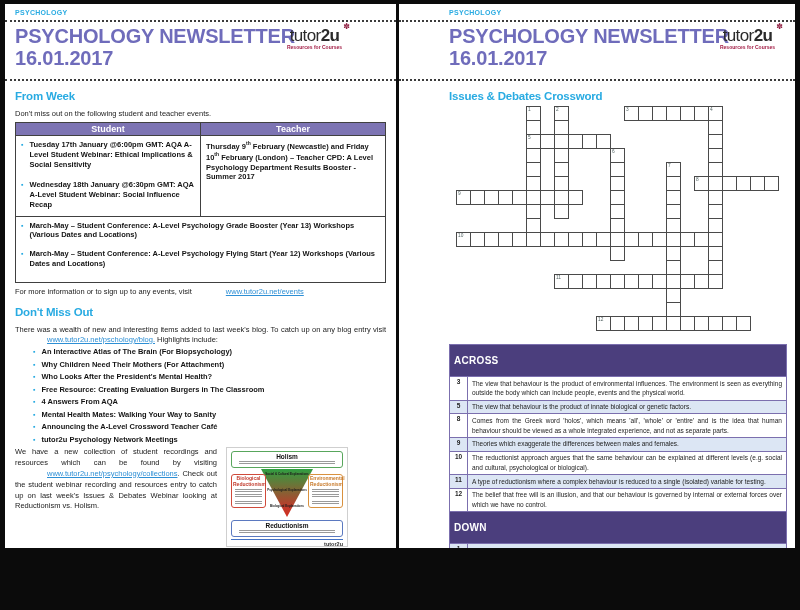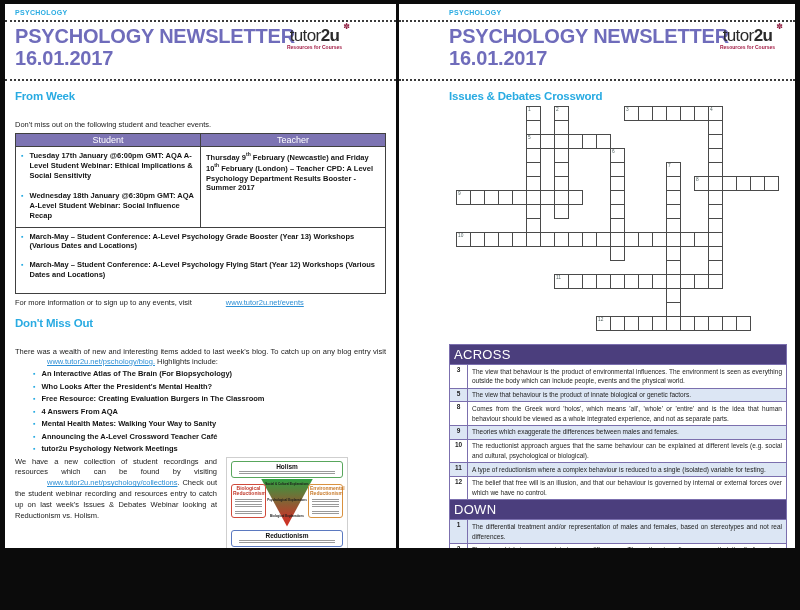--- a/index.html
+++ b/index.html
@@ -19,26 +19,26 @@
   .dotted{border-top:2px dotted #3c3c3c;height:0;margin-top:4px;}
   .masthead{position:relative;height:50px;margin:3px var(--padr) 0 var(--padl);}
   .title-line{font-size:20px;font-weight:bold;color:var(--titlepurple,#6f6cbb);line-height:22px;letter-spacing:-.2px;}
   .logo{position:absolute;top:2px;right:var(--logo-right);text-align:center;}
   .logo-word{font-size:17px;color:#2b2b2b;letter-spacing:-.6px;line-height:17px;}
   .logo-word b{font-weight:800;}
   .logo-tagline{font-size:5px;color:#a21c44;font-weight:bold;margin-top:0px;}
   .logo-flower{position:absolute;top:-5px;right:-8px;color:#8d1b3d;font-size:8px;}
 
   .section-h{color:var(--accent,#29abe2);font-size:11.5px;font-weight:bold;margin:9px var(--padr) 2px var(--padl);letter-spacing:-.2px;}
-  .body-p{font-size:7.5px;line-height:1.35;margin:18px var(--padr) 0 var(--padl);text-align:justify;color:#1c1c1c;}
+  .body-p{font-size:7.5px;line-height:1.35;margin:7px var(--padr) 0 var(--padl);text-align:justify;color:#1c1c1c;}
   a.doc-link{color:var(--link,#2d8fd5);text-decoration:underline;cursor:pointer;padding-left:32px;}
 
   table.events{border-collapse:collapse;margin:3px var(--padr) 0 var(--padl);width:calc(100% - var(--padl) - var(--padr));
                border:1.5px solid #404040;table-layout:fixed;}
-  table.events th{background:var(--tableheader,#7d74b3);color:#fff;font-size:9px;font-weight:normal;
+  table.events th{background:var(--tableheader,#7d74b3);color:#fff;font-size:9px;font-weight:bold;
                   border:1px solid #404040;padding:1px 2px;}
   table.events td{border:1px solid #404040;vertical-align:top;padding:4px 5px;font-size:7.5px;font-weight:bold;
                   color:#141414;line-height:1.3;}
   .bullet-item{display:flex;margin-bottom:11px;}
   .bullet-item:last-child{margin-bottom:2px;}
   .bullet-item::before{content:'▪';color:var(--accent,#29abe2);margin-right:6px;font-size:7px;line-height:10px;}
   td.joint .bullet-item{margin-bottom:9px;}
 
   .hl-list{margin:2px var(--padr) 0 calc(var(--padl) + 18px);}
   .hl-list .bullet-item{margin-bottom:2.5px;font-size:7.5px;font-weight:bold;color:#141414;line-height:1.3;}
@@ -68,21 +68,21 @@
   .fig-rule{border-top:1.5px solid #4472c4;margin-top:2px;}
   .fig-brand{text-align:right;font-size:5.5px;font-weight:bold;color:#333;margin-top:1px;}
 
   .cw-grid{position:relative;margin-left:calc(var(--padl) + 7px);margin-top:4px;width:323px;height:226px;}
   .cw-cell{position:absolute;width:15px;height:15px;border:1px solid #4a4a4a;box-sizing:border-box;background:#fff;}
   .cw-num{position:absolute;top:0;left:1px;font-size:6px;line-height:6px;color:#566;transform:scale(.8);transform-origin:0 0;}
 
   table.clues{border-collapse:collapse;margin:12px var(--padr) 0 var(--padl);
               width:calc(100% - var(--padl) - var(--padr));border:1px solid #7b6fae;}
   table.clues td{border:1px solid #7b6fae;}
-  td.clue-bar{background:var(--cluebar,#4b3e7d);color:#fff;font-weight:normal;font-size:13px;padding:2px 4px;letter-spacing:.3px;}
+  td.clue-bar{background:var(--cluebar,#4b3e7d);color:#fff;font-weight:bold;font-size:10px;padding:10px 4px;letter-spacing:.3px;}
   td.clue-num{width:13px;text-align:center;font-weight:bold;font-size:6.5px;padding:1px 2px;vertical-align:top;color:#222;}
   td.clue-text{font-size:6.5px;line-height:1.5;text-align:justify;padding:1.5px 4px;color:#222;}
   tr.alt td{background:var(--rowblue,#dce6f4);}
 
   .footer-dotted{position:absolute;bottom:34px;left:0;right:0;border-top:2px dotted #3c3c3c;}
   .footer-copy{position:absolute;bottom:21px;left:var(--padl);font-size:8.5px;font-weight:bold;color:#7f7f7f;letter-spacing:.2px;}
   .footer-link{position:absolute;bottom:8px;left:var(--padl);font-size:8.5px;font-weight:bold;font-style:italic;
                color:var(--link,#2d8fd5);text-decoration:underline;cursor:pointer;}
   sup{font-size:5px;}
 </style>
@@ -131,20 +131,21 @@
     </tbody>
       </table>
 
     <div class="body-p" style="margin-top:4px"><span>For more information or to sign up to any events, visit </span><a class="doc-link">www.tutor2u.net/events</a></div>
 
     <div class="section-h">Don't Miss Out</div>
     <div class="body-p"><span>There was a wealth of new and interesting items added to last week's blog. To catch up on any blog entry visit </span><a class="doc-link">www.tutor2u.net/pschology/blog.</a><span> Highlights include:</span></div>
 
     <div class="hl-list" id="highlights-list">
         <div class="bullet-item">An Interactive Atlas of The Brain (For Biopsychology)</div>
+        <div class="bullet-item">Why Children Need Their Mothers (For Attachment)</div>
         <div class="bullet-item">Who Looks After the President's Mental Health?</div>
         <div class="bullet-item">Free Resource: Creating Evaluation Burgers in The Classroom</div>
         <div class="bullet-item">4 Answers From AQA</div>
         <div class="bullet-item">Mental Health Mates: Walking Your Way to Sanity</div>
         <div class="bullet-item">Announcing the A-Level Crossword Teacher Café</div>
         <div class="bullet-item">tutor2u Psychology Network Meetings</div>
       </div>
 
     <div class="videos-flex">
       <div class="videos-text"><span>We have a new collection of student recordings and resources which can be found by visiting </span><a class="doc-link">www.tutor2u.net/psychology/collections</a><span>. Check out the student webinar recording and resources entry to catch up on last week's Issues &amp; Debates Webinar looking at Reductionism vs. Holism.</span></div>

